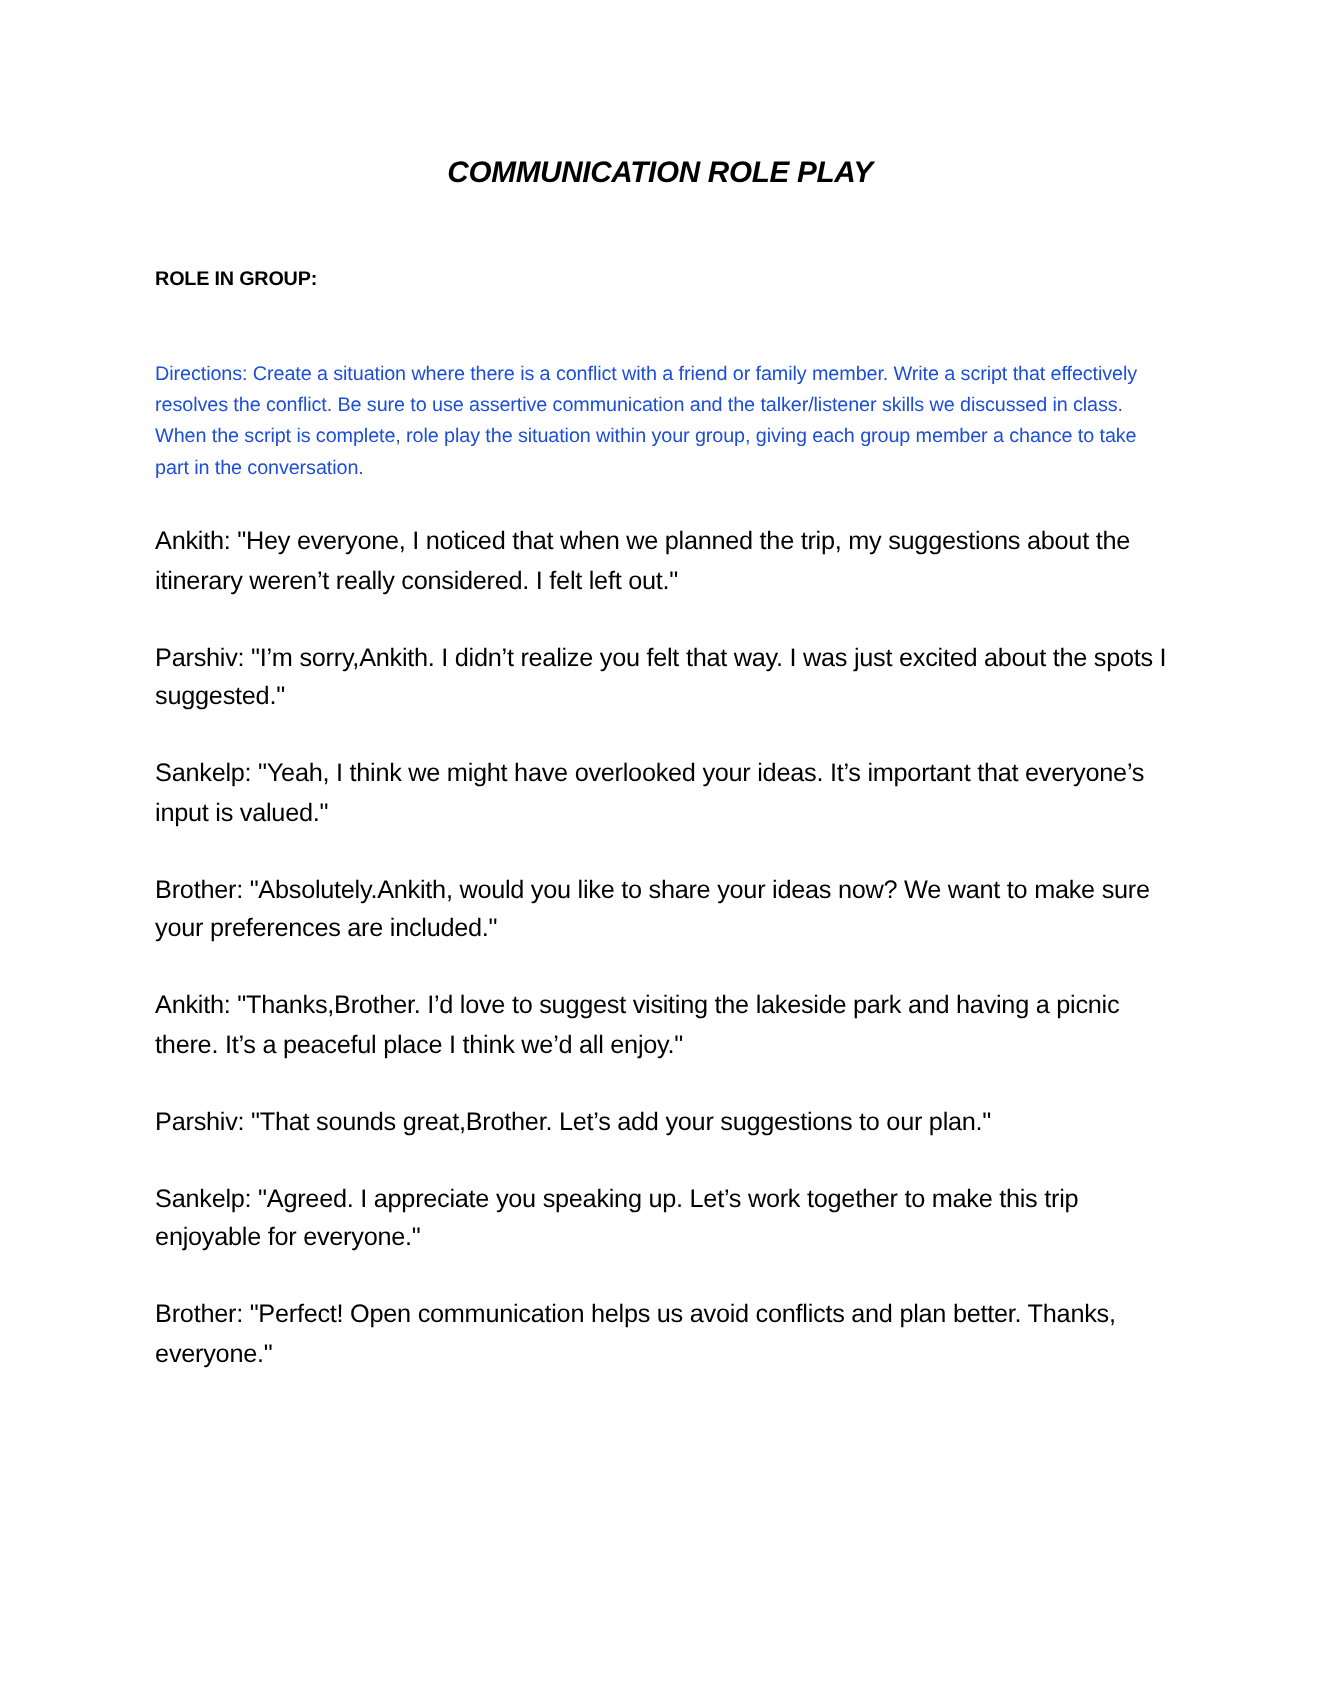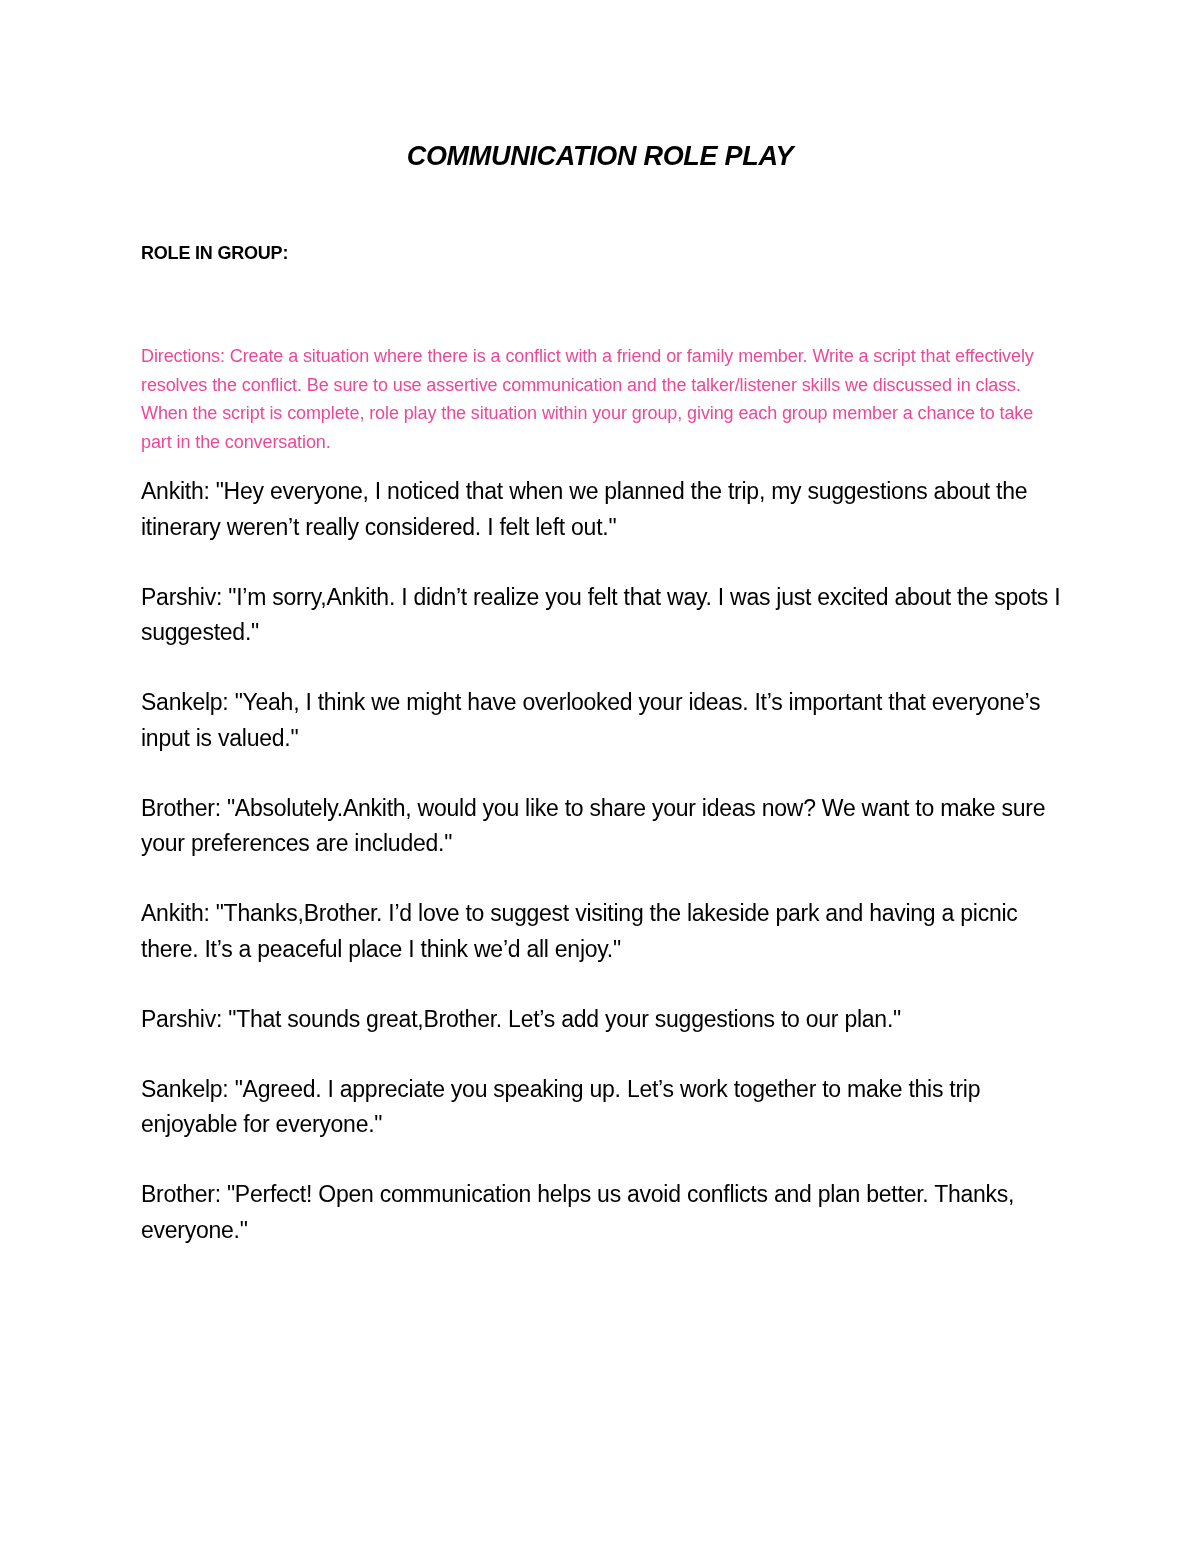--- a/index.html
+++ b/index.html
@@ -37,25 +37,25 @@
       position: absolute;
       left: 141px;
       top: 243px;
       font-size: 18px;
       font-weight: bold;
       letter-spacing: -0.2px;
     }
     .directions {
       position: absolute;
       left: 141px;
-      top: 342px;
+      top: 325px;
       width: 900px;
       font-size: 18px;
       line-height: 28.5px;
-      color: #ec4899;
+      color: #1d4ed8;
       letter-spacing: -0.1px;
     }
     .script {
       position: absolute;
       left: 141px;
       top: 474px;
       width: 920px;
     }
     .line {
       font-size: 23px;

